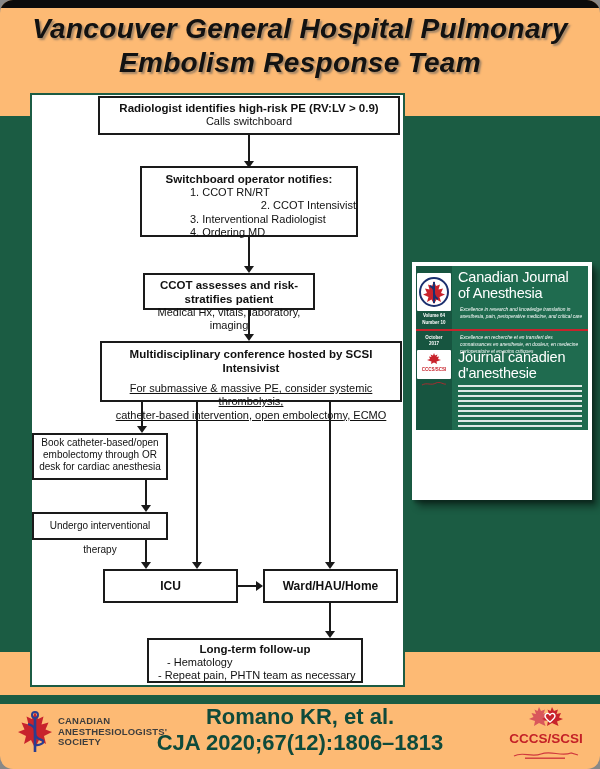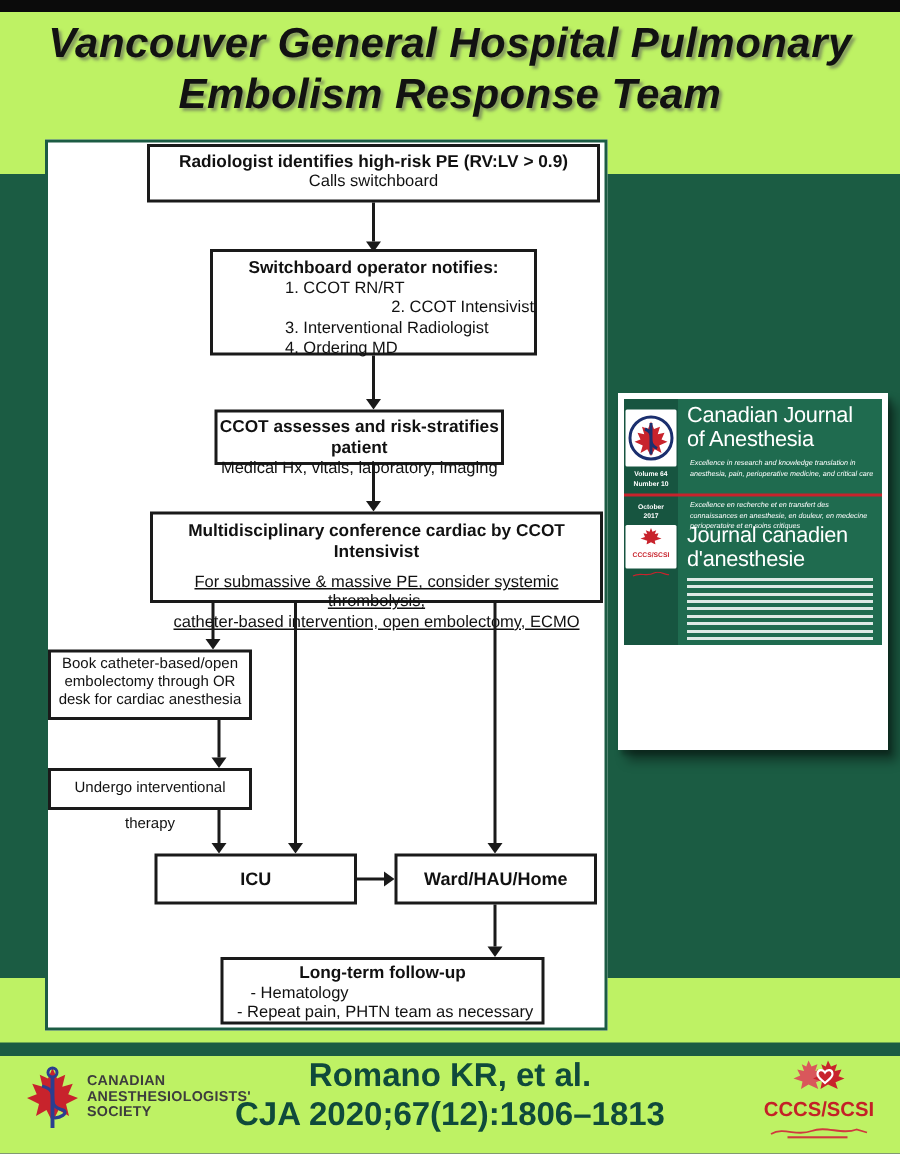--- a/index.html
+++ b/index.html
@@ -1,17 +1,17 @@
 <!DOCTYPE html>
 <html><head>
 <meta charset="utf-8">
 <style>
   html,body{margin:0;padding:0;background:#888;}
-  #page{position:relative;width:600px;height:769px;background:#bef264;overflow:hidden;
-        font-family:"Liberation Sans",sans-serif;}
+  #page{position:relative;width:600px;height:769px;background:#fdba74;overflow:hidden;
+        font-family:"Liberation Sans",sans-serif;border-radius:13px;}
   .abs{position:absolute;}
 
   
   #top-bar{left:0;top:0;width:600px;height:8px;background:#0b0b0b;}
 
   
   #page-title{left:0;top:12px;width:600px;text-align:center;
     font-size:28px;line-height:34px;font-weight:bold;font-style:italic;
     color:#121212;letter-spacing:.3px;
     text-shadow:2px 2px 2px rgba(90,90,90,.55);}
@@ -98,30 +98,30 @@
       <div class="fc-head ctr">Switchboard operator notifies:</div>
       <div style="padding-left:48px;">1. CCOT RN/RT</div>
       <div style="padding-left:48px;text-align:right;">2. CCOT Intensivist</div>
       <div style="padding-left:48px;">3. Interventional Radiologist</div>
       <div style="padding-left:48px;">4. Ordering MD</div>
     </div>
 
     <div class="vline" style="left:216px;top:142px;height:29px;"></div>
     <div class="head-down" style="left:212px;top:171px;"></div>
 
-    <div class="fc-box ctr" style="left:111px;top:178px;width:193px;height:37px;padding-top:3px;">
+    <div class="fc-box ctr" style="left:111px;top:178px;width:172px;height:37px;padding-top:3px;">
       <div class="fc-head">CCOT assesses and risk-stratifies patient</div>
       <div>Medical Hx, vitals, laboratory, imaging</div>
     </div>
 
     <div class="vline" style="left:216px;top:215px;height:24px;"></div>
     <div class="head-down" style="left:212px;top:239px;"></div>
 
     <div class="fc-box ctr" style="left:68px;top:246px;width:302px;height:61px;padding-top:4px;">
-      <div class="fc-head">Multidisciplinary conference cardiac by CCOT Intensivist</div>
+      <div class="fc-head">Multidisciplinary conference hosted by SCSI Intensivist</div>
       <div class="pre" style="margin-top:7px;text-decoration:underline;">For submassive &amp; massive PE, consider systemic thrombolysis,
 catheter-based intervention, open embolectomy, ECMO</div>
     </div>
 
     <div class="vline" style="left:109px;top:307px;height:24px;"></div>
     <div class="head-down" style="left:105px;top:331px;"></div>
     <div class="vline" style="left:164px;top:307px;height:160px;"></div>
     <div class="head-down" style="left:160px;top:467px;"></div>
     <div class="vline" style="left:297px;top:307px;height:160px;"></div>
     <div class="head-down" style="left:293px;top:467px;"></div>

